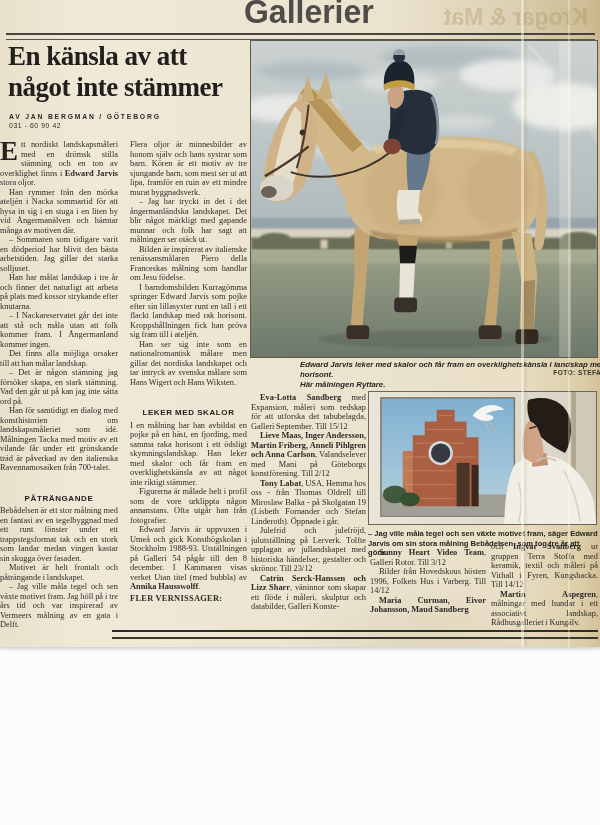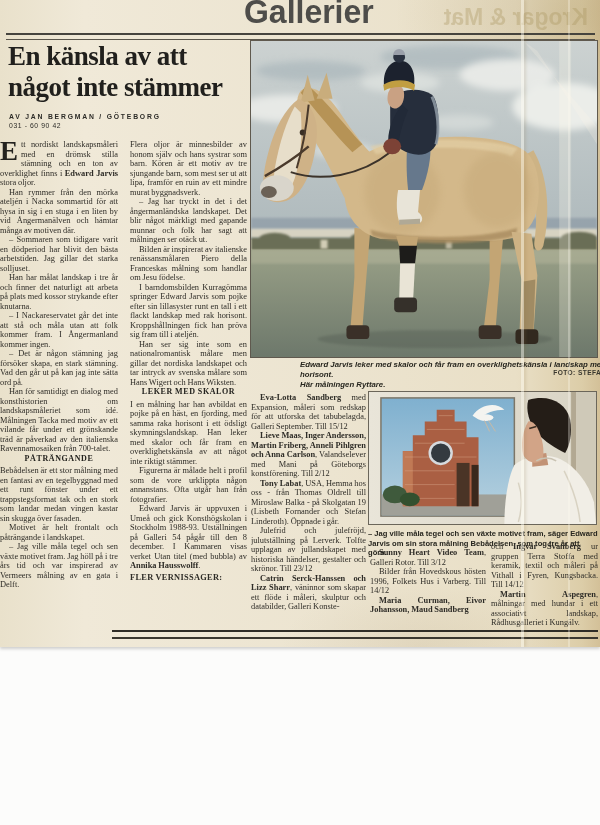--- a/index.html
+++ b/index.html
@@ -33,21 +33,21 @@
     font-size:6.8px;font-weight:700;letter-spacing:1.8px;color:#2c2b27;}
   .phone{position:absolute;left:9px;top:122px;font-family:"Liberation Sans",sans-serif;
     font-size:6.8px;letter-spacing:.6px;color:#2c2b27;}
 
   .col{position:absolute;font-size:8.4px;line-height:9.5px;text-align:justify;color:#2e2c27;
     overflow:hidden;word-spacing:-.3px;}
   .col p{margin:0;text-indent:9px;}
   .col p.noindent{text-indent:0;}
   .dropcap::first-letter{float:left;font-size:27px;line-height:21px;font-weight:700;
     padding:1px 3px 0 0;color:#24231f;}
-  .subhead{margin:0 0 3px 0;text-align:center;font-family:Liberation Serif, serif;
+  .subhead{margin:21px 0 3px 0;text-align:center;font-family:Liberation Sans, sans-serif;
     font-size:8px;font-weight:700;letter-spacing:.6px;color:#23221e;}
   .flerv{font-weight:700;letter-spacing:.3px;margin-top:2px !important;text-indent:0 !important;}
   .col b{font-weight:700;}
 
   .main-photo{position:absolute;left:250px;top:40px;width:348px;height:318px;margin:0;
     border:1px solid #5f594e;box-sizing:border-box;overflow:hidden;}
   .main-photo svg{display:block;}
   .main-caption{position:absolute;left:252px;top:360px;width:344px;
     font-family:"Liberation Sans",sans-serif;font-style:italic;font-weight:700;
     font-size:7.8px;line-height:10px;color:#27261f;margin-left:48px;}
@@ -180,20 +180,21 @@
       <div>Här målningen Ryttare.</div>
       <span class="credit">FOTO: STEFAN EDETOFT</span>
     </div>
 
     <div class="col" style="left:0;top:140px;width:118px;height:506px;">
       <p class="noindent dropcap"><span>Ett nordiskt landskapsmåleri med en drömsk stilla stämning och en ton av overklighet finns i </span><b>Edward Jarvis</b><span> stora oljor.</span></p>
       <p>Han rymmer från den mörka ateljén i Nacka sommartid för att hysa in sig i en stuga i en liten by vid Ångermanälven och hämtar många av motiven där.</p>
       <p>– Sommaren som tidigare varit en dödperiod har blivit den bästa arbetstiden. Jag gillar det starka solljuset.</p>
       <p>Han har målat landskap i tre år och finner det naturligt att arbeta på plats med kossor strykande efter knutarna.</p>
       <p>– I Nackareservatet går det inte att stå och måla utan att folk kommer fram. I Ångermanland kommer ingen.</p>
+      <p>Det finns alla möjliga orsaker till att han målar landskap.</p>
       <p>– Det är någon stämning jag försöker skapa, en stark stämning. Vad den går ut på kan jag inte sätta ord på.</p>
       <p>Han för samtidigt en dialog med konsthistorien om landskapsmåleriet som idé. Målningen Tacka med motiv av ett vilande får under ett grönskande träd är påverkad av den italienska Ravennamosaiken från 700-talet.</p>
       <h3 class="subhead">PÅTRÄNGANDE</h3>
       <p class="noindent">Bebådelsen är ett stor målning med en fantasi av en tegelbyggnad med ett runt fönster under ett trappstegsformat tak och en stork som landar medan vingen kastar sin skugga över fasaden.</p>
       <p>Motivet är helt frontalt och påträngande i landskapet.</p>
       <p>– Jag ville måla tegel och sen växte motivet fram. Jag höll på i tre års tid och var inspirerad av Vermeers målning av en gata i Delft.</p>
     </div>
 
     <div class="col" style="left:130px;top:140px;width:117px;height:506px;">
       <p class="noindent">Flera oljor är minnesbilder av honom själv och hans systrar som barn. Kören är ett motiv av tre sjungande barn, som mest ser ut att lipa, framför en ruin av ett mindre murat byggnadsverk.</p>

